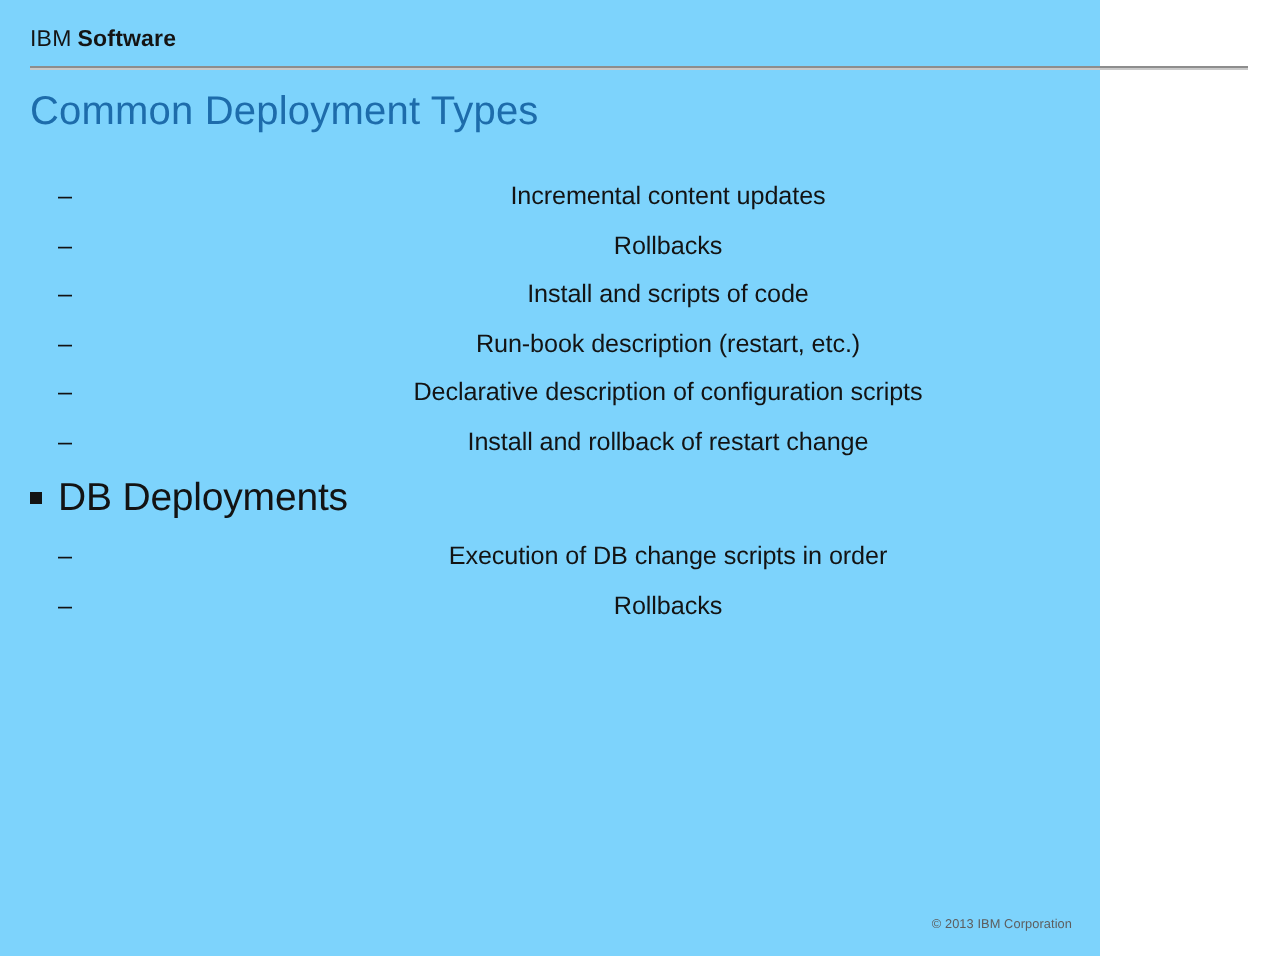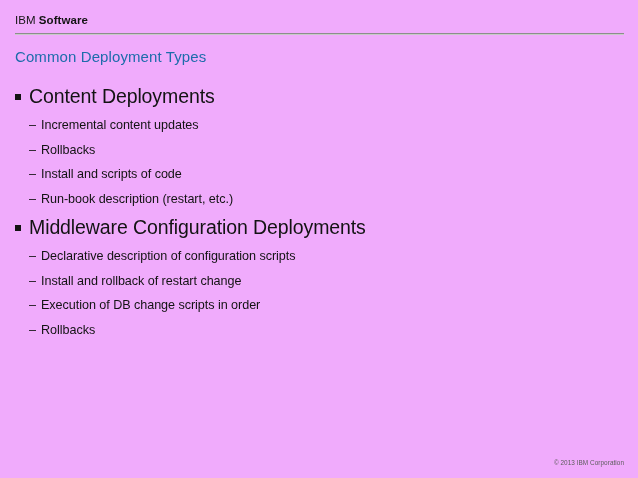--- a/index.html
+++ b/index.html
@@ -8,23 +8,23 @@
   }
   body {
     width: 638px;
     height: 478px;
     background: #ffffff;
     font-family: "Liberation Sans", sans-serif;
     overflow: hidden;
   }
   .slide {
     position: relative;
-    width: 638px;
+    width: 550px;
     height: 478px;
-    background: #f0abfc;
+    background: #7dd3fc;
   }
 
   
   .brand {
     position: absolute;
     left: 15px;
     top: 13px;
     font-size: 11.5px;
     line-height: 14px;
     color: #141414;
@@ -45,21 +45,21 @@
     width: 609px;
     height: 2px;
     background: linear-gradient(to bottom, #8d8d8d 0%, #8d8d8d 50%, #c9c9c9 50%, #c9c9c9 100%);
   }
 
   
   .slide-title {
     position: absolute;
     left: 15px;
     top: 44px;
-    font-size: 15px;
+    font-size: 20px;
     line-height: 25px;
     font-weight: 400;
     color: #1d6cab;
     white-space: nowrap;
     letter-spacing: 0.1px;
   }
 
   
   .body-area {
     position: absolute;
@@ -120,20 +120,21 @@
     margin-bottom: 0;
   }
   .bullet-l2 .marker {
     flex: 0 0 auto;
     width: 12px;
     color: #131313;
   }
   .bullet-l2 .text {
     flex: 1 1 auto;
     white-space: nowrap;
+    text-align: center;
   }
 
   .sub-list {
     margin-top: 6px;
     margin-bottom: 0;
   }
 
   
   .footer {
     position: absolute;
@@ -155,76 +156,72 @@
     <span class="brand-ibm">IBM</span><span class="brand-software">Software</span>
   </div>
 
   <div class="header-rule"></div>
 
   <div class="slide-title">Common Deployment Types</div>
 
   <div class="body-area">
 
     <div class="group">
+      <div class="sub-list">
+        <div class="bullet-l2">
+          <span class="marker">–</span>
+          <span class="text">Incremental content updates</span>
+        </div>
+        <div class="bullet-l2">
+          <span class="marker">–</span>
+          <span class="text">Rollbacks</span>
+        </div>
+      </div>
+    </div>
+
+    <div class="group">
+      <div class="sub-list">
+        <div class="bullet-l2">
+          <span class="marker">–</span>
+          <span class="text">Install and scripts of code</span>
+        </div>
+        <div class="bullet-l2">
+          <span class="marker">–</span>
+          <span class="text">Run-book description (restart, etc.)</span>
+        </div>
+      </div>
+    </div>
+
+    <div class="group">
+      <div class="sub-list">
+        <div class="bullet-l2">
+          <span class="marker">–</span>
+          <span class="text">Declarative description of configuration scripts</span>
+        </div>
+        <div class="bullet-l2">
+          <span class="marker">–</span>
+          <span class="text">Install and rollback of restart change</span>
+        </div>
+      </div>
+    </div>
+
+    <div class="group">
       <div class="bullet-l1">
         <span class="marker"><span class="sq"></span></span>
-        <span class="text">Content Deployments</span>
-      </div>
-      <div class="sub-list">
-        <div class="bullet-l2">
-          <span class="marker">–</span>
-          <span class="text">Incremental content updates</span>
+        <span class="text">DB Deployments</span>
+      </div>
+      <div class="sub-list">
+        <div class="bullet-l2">
+          <span class="marker">–</span>
+          <span class="text">Execution of DB change scripts in order</span>
         </div>
         <div class="bullet-l2">
           <span class="marker">–</span>
           <span class="text">Rollbacks</span>
         </div>
       </div>
     </div>
 
-    <div class="group">
-      <div class="sub-list">
-        <div class="bullet-l2">
-          <span class="marker">–</span>
-          <span class="text">Install and scripts of code</span>
-        </div>
-        <div class="bullet-l2">
-          <span class="marker">–</span>
-          <span class="text">Run-book description (restart, etc.)</span>
-        </div>
-      </div>
-    </div>
-
-    <div class="group">
-      <div class="bullet-l1">
-        <span class="marker"><span class="sq"></span></span>
-        <span class="text">Middleware Configuration Deployments</span>
-      </div>
-      <div class="sub-list">
-        <div class="bullet-l2">
-          <span class="marker">–</span>
-          <span class="text">Declarative description of configuration scripts</span>
-        </div>
-        <div class="bullet-l2">
-          <span class="marker">–</span>
-          <span class="text">Install and rollback of restart change</span>
-        </div>
-      </div>
-    </div>
-
-    <div class="group">
-      <div class="sub-list">
-        <div class="bullet-l2">
-          <span class="marker">–</span>
-          <span class="text">Execution of DB change scripts in order</span>
-        </div>
-        <div class="bullet-l2">
-          <span class="marker">–</span>
-          <span class="text">Rollbacks</span>
-        </div>
-      </div>
-    </div>
-
   </div>
 
   <div class="footer">© 2013 IBM Corporation</div>
 
 </div>
 
 </body></html>

